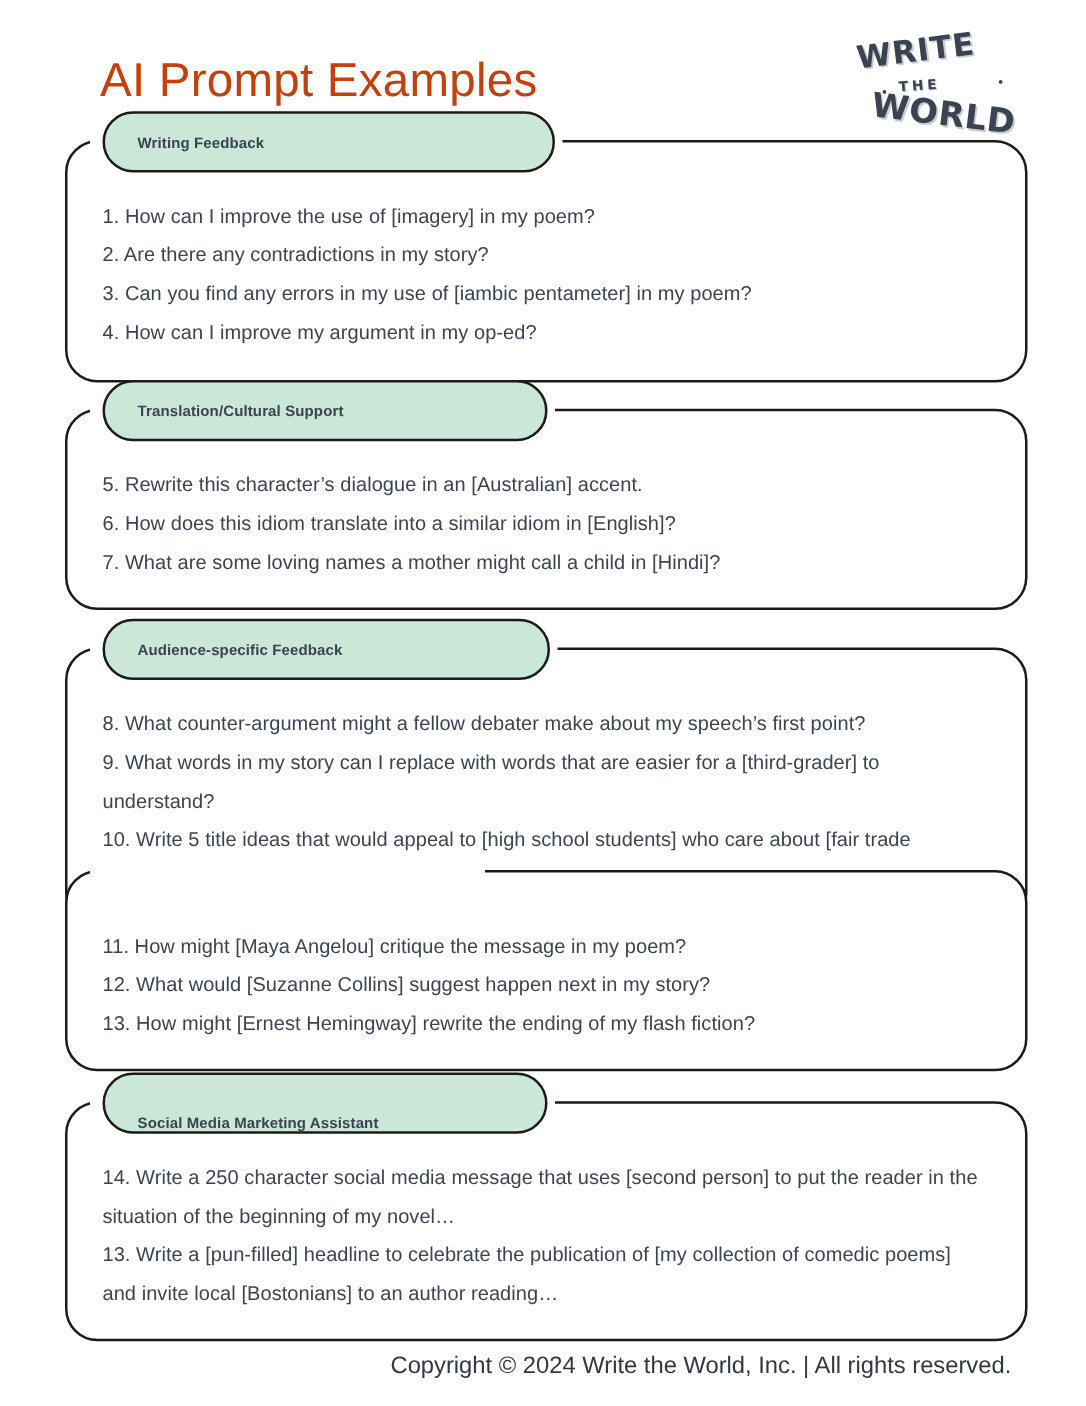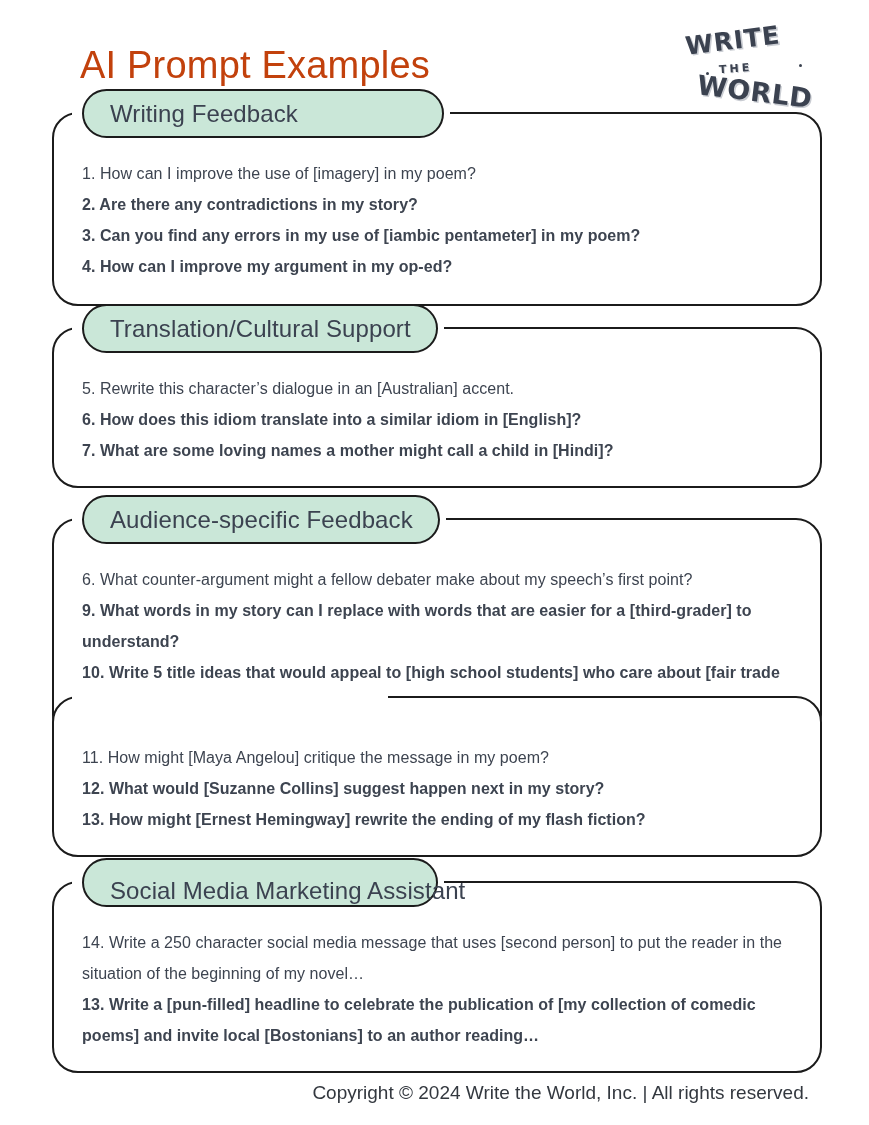--- a/index.html
+++ b/index.html
@@ -109,38 +109,38 @@
     height: 49px;
     background: #cae7d8;
     border: 2.2px solid #1b1b1b;
     border-radius: 26px;
     display: flex;
     align-items: center;
     padding: 0 26px;
     z-index: 3;
   }
   .pill-label {
-    font-size: 24px;
-    font-weight: 400;
+    font-size: 12px;
+    font-weight: 700;
     color: #3b4250;
     white-space: nowrap;
     letter-spacing: 0.1px;
   }
   .section-body {
     padding: 44px 28px 20px 28px;
   }
   .prompt-item {
     font-size: 16px;
     line-height: 31px;
     color: #3d4450;
     letter-spacing: 0.05px;
     margin: 0;
     padding: 0;
   }
-  .prompt-item + .prompt-item { margin-top: 0px; font-weight: bold; }
+  .prompt-item + .prompt-item { margin-top: 0px; }
 
   
   .section.s1 { top: 112px; }
   .section.s1 .pill { width: 362px; }
   .section.s1 .border-gap { width: 378px; }
   .section.s1 .section-body { padding-top: 44px; padding-bottom: 22px; }
 
   .section.s2 { top: 327px; }
   .section.s2 .pill { width: 356px; }
   .section.s2 .border-gap { width: 372px; }
@@ -214,21 +214,21 @@
     </div>
   </div>
 
   <div class="section s3">
     <div class="section-shell">
       <div class="border-gap"></div>
       <div class="pill">
         <span class="pill-label">Audience-specific Feedback</span>
       </div>
       <div class="section-body">
-        <p class="prompt-item">6. What counter-argument might a fellow debater make about my speech’s first point?</p>
+        <p class="prompt-item">8. What counter-argument might a fellow debater make about my speech’s first point?</p>
         <p class="prompt-item">9. What words in my story can I replace with words that are easier for a [third-grader] to understand?</p>
         <p class="prompt-item">10. Write 5 title ideas that would appeal to [high school students] who care about [fair trade fashion].</p>
       </div>
     </div>
   </div>
 
   <div class="section s4">
     <div class="section-shell">
       <div class="border-gap"></div>
       <div class="section-body">

